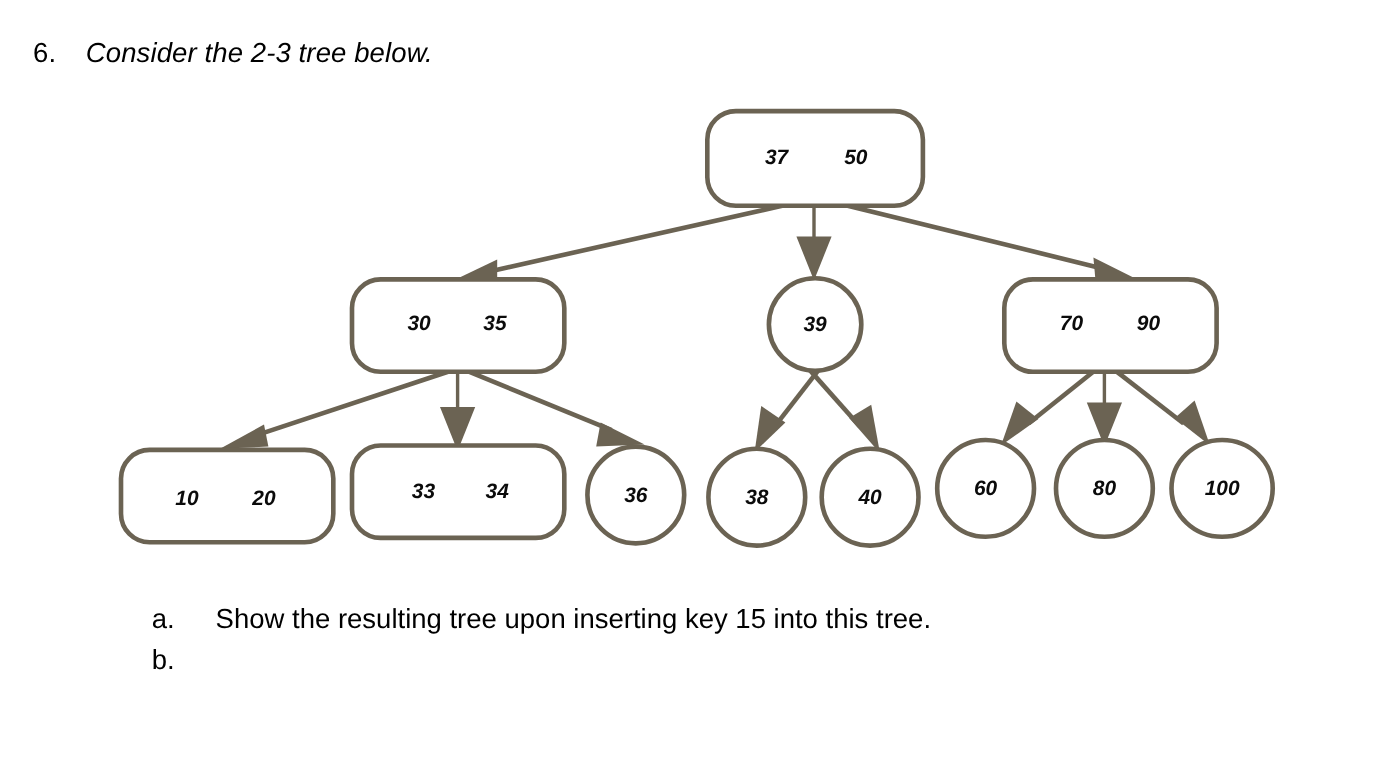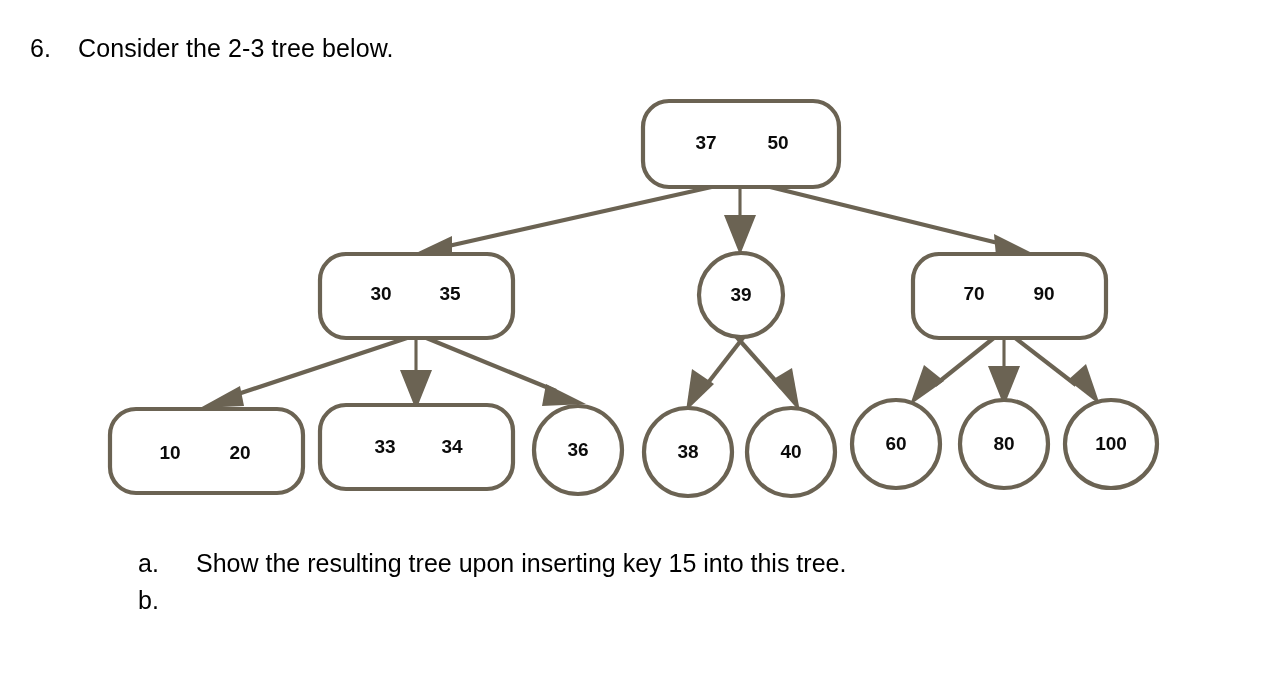--- a/index.html
+++ b/index.html
@@ -17,24 +17,24 @@
   .q-head{
     position:absolute;
     left:30px; top:33px;
     display:flex;
     align-items:baseline;
     font-size:25px;
     line-height:30px;
     letter-spacing:.1px;
   }
   .q-head .num{width:48px;flex:0 0 48px;}
-  .q-head .txt{white-space:nowrap;}
+  .q-head .txt{white-space:nowrap;font-style:italic;}
 
   
-  #figure{position:absolute;left:0;top:78px;width:1264px;height:450px;}
+  #figure{position:absolute;left:0;top:78px;width:1264px;height:450px;font-style:italic;}
   #figure svg{display:block;}
   .node-shape{fill:#ffffff;stroke:#6B6353;stroke-width:4.2;}
   .edge{stroke:#6B6353;stroke-width:4.2;fill:none;stroke-linecap:butt;}
   .edge-thin{stroke:#6B6353;stroke-width:3.1;fill:none;}
   .arrow-head{fill:#6B6353;stroke:none;}
   .key-text{
     font-family:"Liberation Sans", sans-serif;
     font-size:19px;
     font-weight:bold;
     fill:#0b0b0b;

